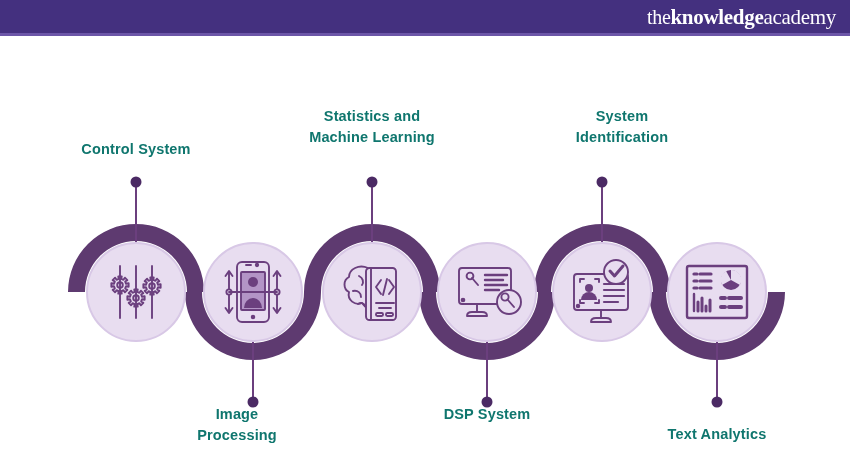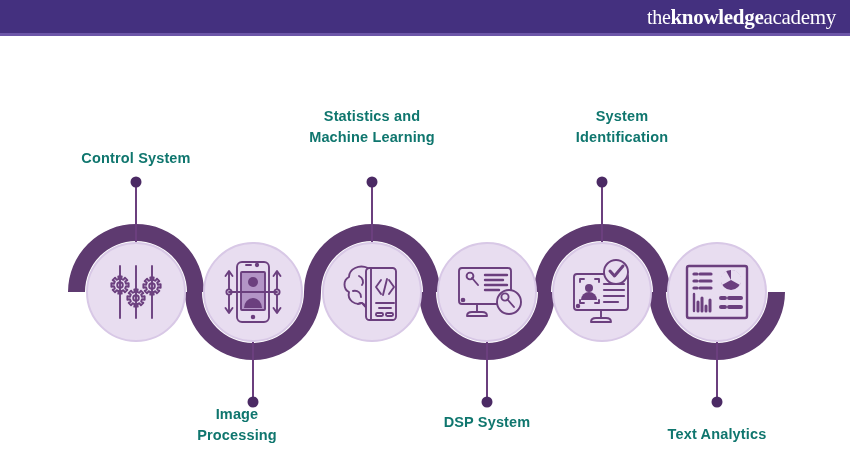--- a/index.html
+++ b/index.html
@@ -183,23 +183,23 @@
           <line x1="-11" y1="19" x2="-11" y2="14" stroke-width="3"></line>
           <line x1="-7" y1="19" x2="-7" y2="8" stroke-width="3"></line>
           <line x1="4" y1="6" x2="8" y2="6" stroke-width="4"></line>
           <line x1="12" y1="6" x2="24" y2="6" stroke-width="4"></line>
           <line x1="4" y1="15" x2="8" y2="15" stroke-width="4"></line>
           <line x1="12" y1="15" x2="24" y2="15" stroke-width="4"></line>
         </g>
       </g>
   </svg>
   <div id="labels">
-      <div class="label top" style="left: 136px; top: 133px;">Control System</div>
+      <div class="label top" style="left: 136px; top: 124px;">Control System</div>
       <div class="label bottom" style="left: 237px; top: 368px;">Image
 Processing</div>
       <div class="label top" style="left: 372px; top: 112px;">Statistics and
 Machine Learning</div>
-      <div class="label bottom" style="left: 487px; top: 376px;">DSP System</div>
+      <div class="label bottom" style="left: 487px; top: 368px;">DSP System</div>
       <div class="label top" style="left: 602px; top: 112px; margin-left: 20px;">System
 Identification</div>
       <div class="label bottom" style="left: 717px; top: 388px;">Text Analytics</div>
     </div>
 </div>
 
 </body></html>

